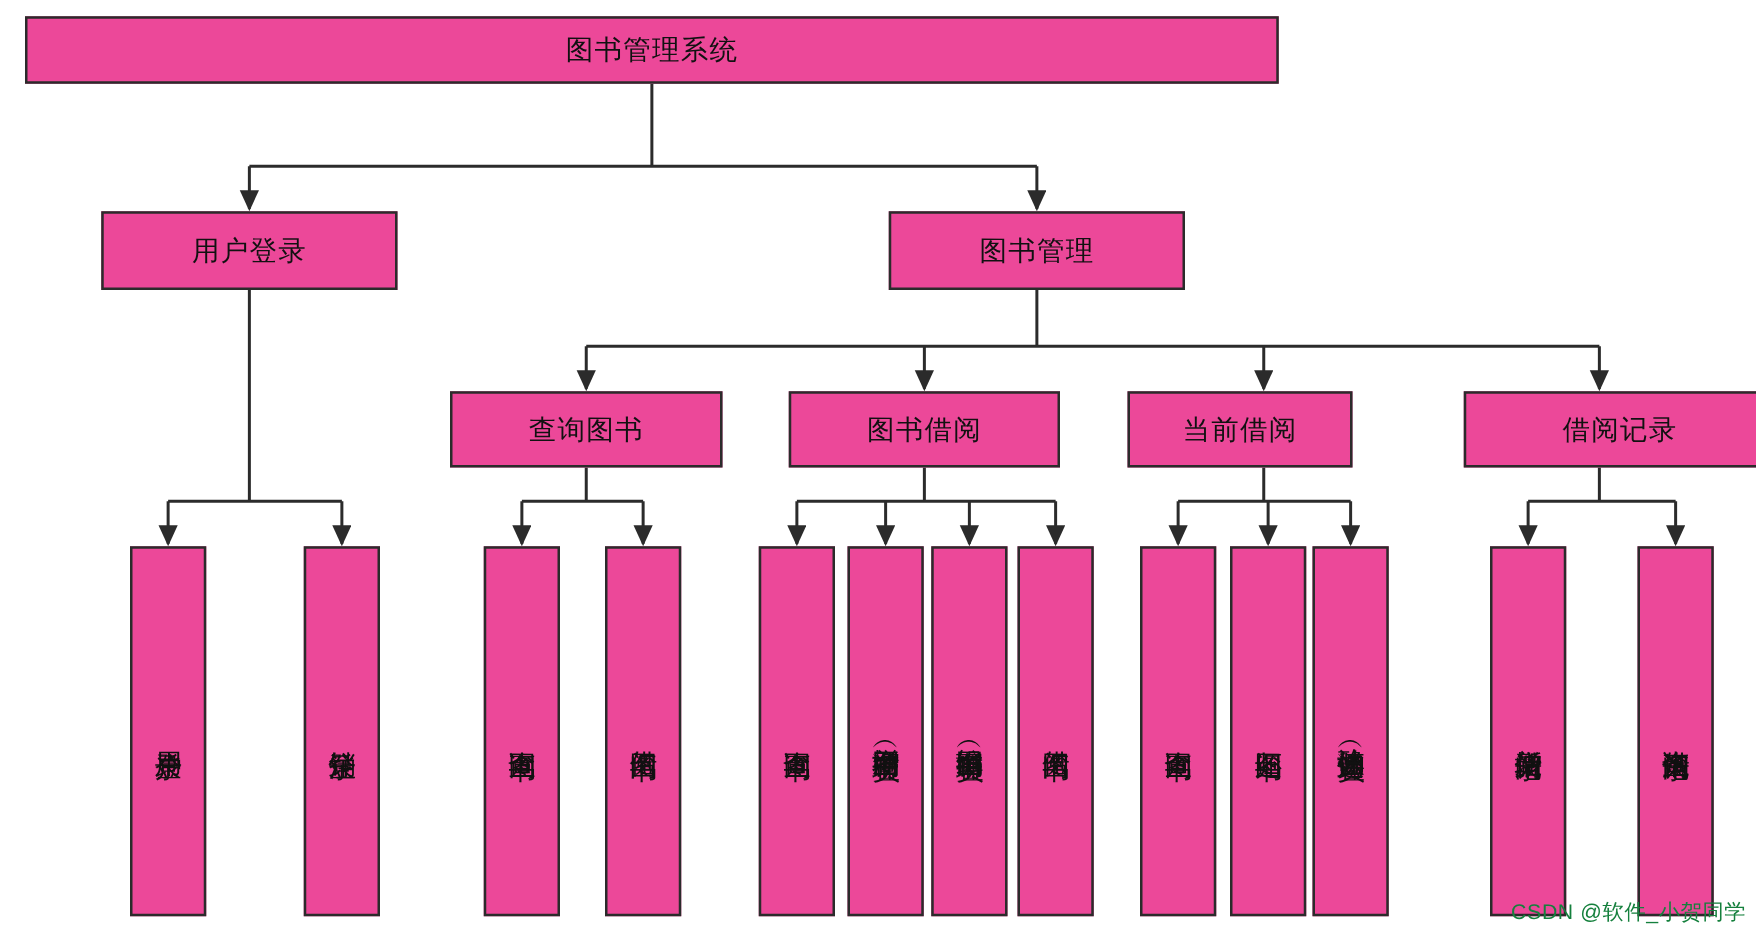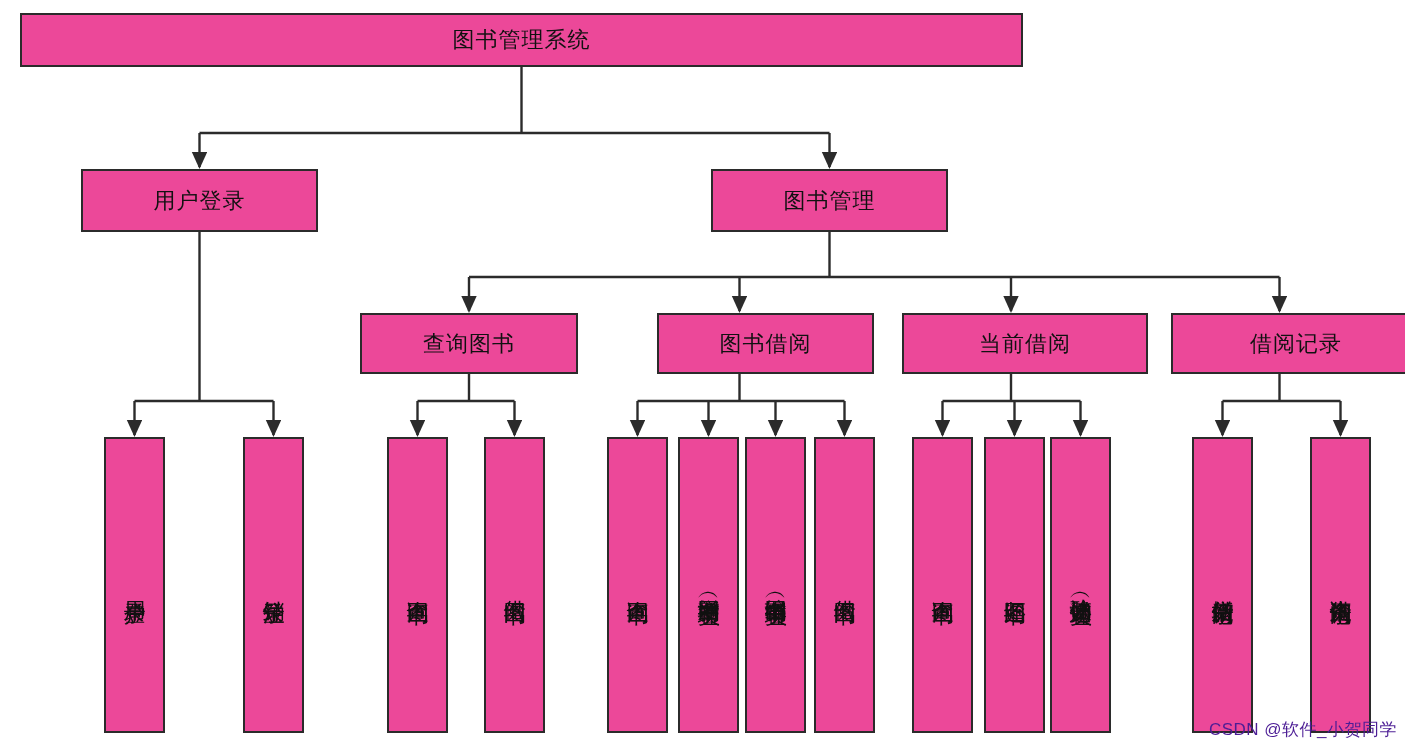--- a/index.html
+++ b/index.html
@@ -39,21 +39,21 @@
   .node .lbl{display:block;white-space:nowrap;}
   .node.v .lbl{
     writing-mode:vertical-rl;
     text-orientation:upright;
     white-space:nowrap;
   }
   #watermark{
     position:absolute;
     right:8px;bottom:6px;
     font-size:17px;
-    color:#4c1d95;
+    color:#15803d;
     letter-spacing:.5px;
     white-space:nowrap;
     pointer-events:none;
   }
 </style>
 </head>
 <body>
 
 <div id="stage">
   <svg id="edges" viewBox="0 0 1405 747">
@@ -105,24 +105,24 @@
       </div>
       <div class="node h" style="left: 81px; top: 169px; width: 237px; height: 63px;">
         <span class="lbl">用户登录</span>
       </div>
       <div class="node h" style="left: 711px; top: 169px; width: 237px; height: 63px; align-items: center;">
         <span class="lbl">图书管理</span>
       </div>
       <div class="node h" style="left: 360px; top: 313px; width: 218px; height: 61px;">
         <span class="lbl">查询图书</span>
       </div>
-      <div class="node h" style="left: 657px; top: 313px; width: 217px; height: 61px;">
+      <div class="node h" style="left: 631px; top: 313px; width: 217px; height: 61px;">
         <span class="lbl">图书借阅</span>
       </div>
-      <div class="node h" style="left: 902px; top: 313px; width: 246px; height: 61px; text-align: center;">
+      <div class="node h" style="left: 902px; top: 313px; width: 180px; height: 61px; text-align: center;">
         <span class="lbl">当前借阅</span>
       </div>
       <div class="node h" style="left: 1171px; top: 313px; width: 250px; height: 61px;">
         <span class="lbl">借阅记录</span>
       </div>
       <div class="node v" style="left: 104px; top: 437px; width: 61px; height: 296px;">
         <span class="lbl">用户登录</span>
       </div>
       <div class="node v" style="left: 243px; top: 437px; width: 61px; height: 296px;">
         <span class="lbl">注销登录</span>

